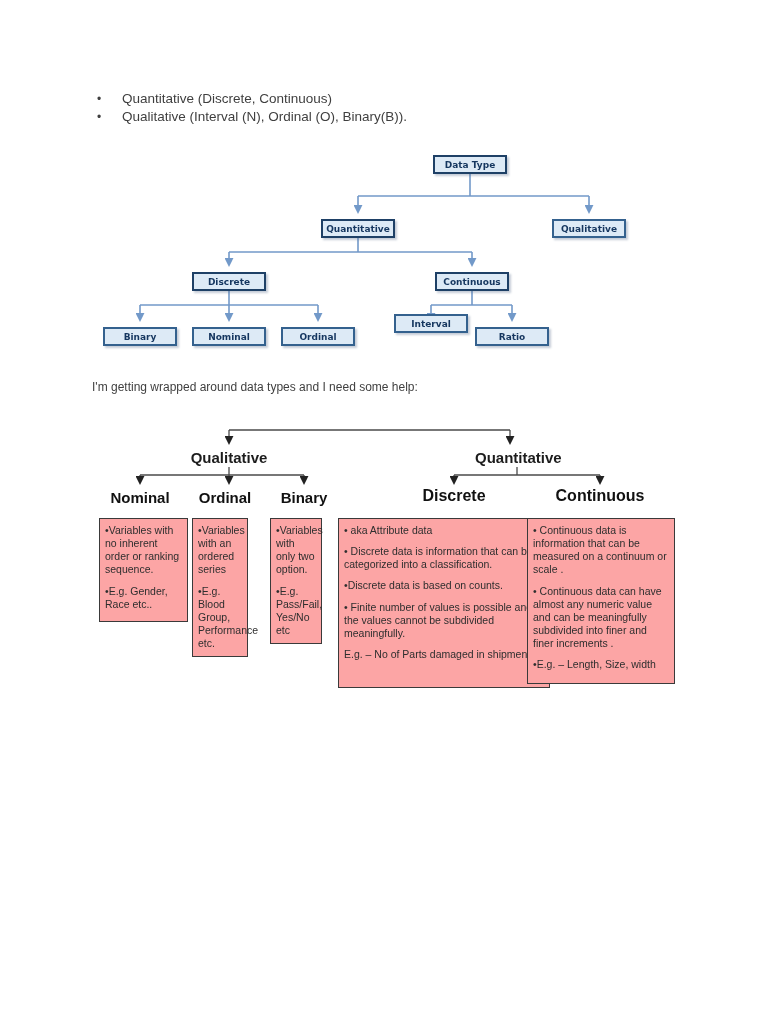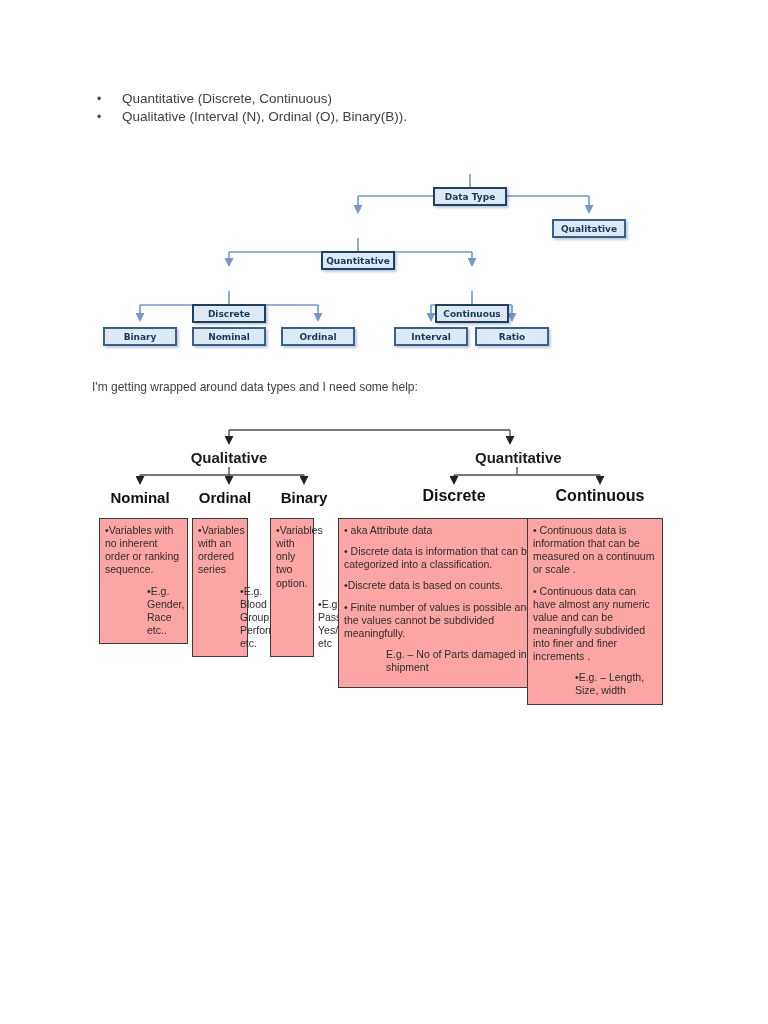--- a/index.html
+++ b/index.html
@@ -17,36 +17,36 @@
   #tree{position:absolute;left:95px;top:148px;width:575px;height:212px;}
   #tree svg{position:absolute;left:0;top:0;}
   .tnode{
     position:absolute;width:74px;height:19px;box-sizing:border-box;
     background:var(--node-fill);
     display:flex;align-items:center;justify-content:center;
     font-size:9px;font-weight:bold;color:var(--node-text);
     font-family:"DejaVu Sans",sans-serif;
     box-shadow:1.5px 1.5px 2px rgba(90,110,140,.35);
   }
-  .tnode.main{border:2px solid var(--node-border-dark);margin-top:32px;}
+  .tnode.main{border:2px solid var(--node-border-dark);}
   .tnode.leaf{border:2px solid var(--node-border-mid);}
   .tline{stroke:var(--connector-blue);stroke-width:1.6;fill:none;}
   
   #comp{position:absolute;left:90px;top:418px;width:600px;height:292px;}
   #comp svg{position:absolute;left:0;top:0;}
   .c-head{position:absolute;font-size:15px;font-weight:600;color:#1c1c1c;text-align:center;}
   .c-sub{position:absolute;font-size:15px;font-weight:700;color:#111;text-align:center;}
   .c-sub.big{font-size:16px;}
   .cline{stroke:var(--d2-line);stroke-width:1.3;fill:none;}
   .desc-box{
     position:absolute;box-sizing:border-box;border:1px solid #3a3a3a;background:#fca5a5;
     padding:5px 5px 6px 5px;font-size:10.5px;line-height:1.25;color:#2e2e2e;
   }
   .desc-box p{margin:0 0 8px 0;}
-  .desc-box p:last-child{margin-bottom:0;margin-left:42px;}
+  .desc-box p:last-child{margin-bottom:0;}
 </style>
 </head>
 <body>
 
 <div id="page">
 
   <div id="bullets">
     <div class="bullet-row">Quantitative (Discrete, Continuous)</div>
     <div class="bullet-row">Qualitative (Interval (N), Ordinal (O), Binary(B)).</div>
   </div>
@@ -77,21 +77,21 @@
       <path class="tline" d="M417 157 V172" marker-end="url(#ab)"></path>
     </svg>
     <div class="tnode main" style="left:338px;top:7px">Data Type</div>
     <div class="tnode main" style="left:226px;top:71px">Quantitative</div>
     <div class="tnode leaf" style="left:457px;top:71px">Qualitative</div>
     <div class="tnode main" style="left:97px;top:124px">Discrete</div>
     <div class="tnode main" style="left:340px;top:124px">Continuous</div>
     <div class="tnode leaf" style="left:8px;top:179px">Binary</div>
     <div class="tnode leaf" style="left:97px;top:179px">Nominal</div>
     <div class="tnode leaf" style="left:186px;top:179px">Ordinal</div>
-    <div class="tnode leaf" style="left:299px;top:179px">Interval</div>
+    <div class="tnode leaf" style="left:299px;top:166px">Interval</div>
     <div class="tnode leaf" style="left:380px;top:179px">Ratio</div>
   </div>
 
   <div id="intro">I'm getting wrapped around data types and I need some help:</div>
 
   <div id="comp">
     <svg width="600" height="292" viewBox="0 0 600 292">
       <defs>
         <marker id="ak" viewBox="0 0 7 7" refX="5.5" refY="3.5" markerWidth="9" markerHeight="9" markerUnits="userSpaceOnUse" orient="auto">
           <path d="M0,0 L7,3.5 L0,7 z" fill="#222222"></path>
@@ -123,33 +123,33 @@
     <div class="desc-box" style="left:9px;top:100px;width:89px;min-height:104px">
       <p>•Variables with no inherent order or ranking sequence.</p>
       <p>•E.g. Gender, Race etc..</p>
     </div>
 
     <div class="desc-box" style="left:102px;top:100px;width:56px;min-height:133px">
       <p>•Variables with an ordered series</p>
       <p>•E.g. Blood Group, Performance etc.</p>
     </div>
 
-    <div class="desc-box" style="left:180px;top:100px;width:44px;min-height:115px">
+    <div class="desc-box" style="left:180px;top:100px;width:52px;min-height:115px">
       <p>•Variables with only two option.</p>
       <p>•E.g. Pass/Fail, Yes/No etc</p>
     </div>
 
     <div class="desc-box" style="left:248px;top:100px;width:212px;min-height:170px">
       <p>• aka Attribute data</p>
       <p>• Discrete data is information that can be categorized into a classification.</p>
       <p>•Discrete data is based on counts.</p>
       <p>• Finite number of values is possible and the values cannot be subdivided meaningfully.</p>
       <p>E.g. – No of Parts damaged in shipment</p>
     </div>
 
-    <div class="desc-box" style="left:437px;top:100px;width:136px;min-height:166px">
+    <div class="desc-box" style="left:437px;top:100px;width:148px;min-height:166px">
       <p>• Continuous data is information that can be measured on a continuum  or scale .</p>
       <p>• Continuous data can have almost any numeric value and can be meaningfully subdivided into finer and finer increments .</p>
       <p>•E.g. – Length, Size, width</p>
     </div>
   </div>
 
 </div>
 
 </body></html>

